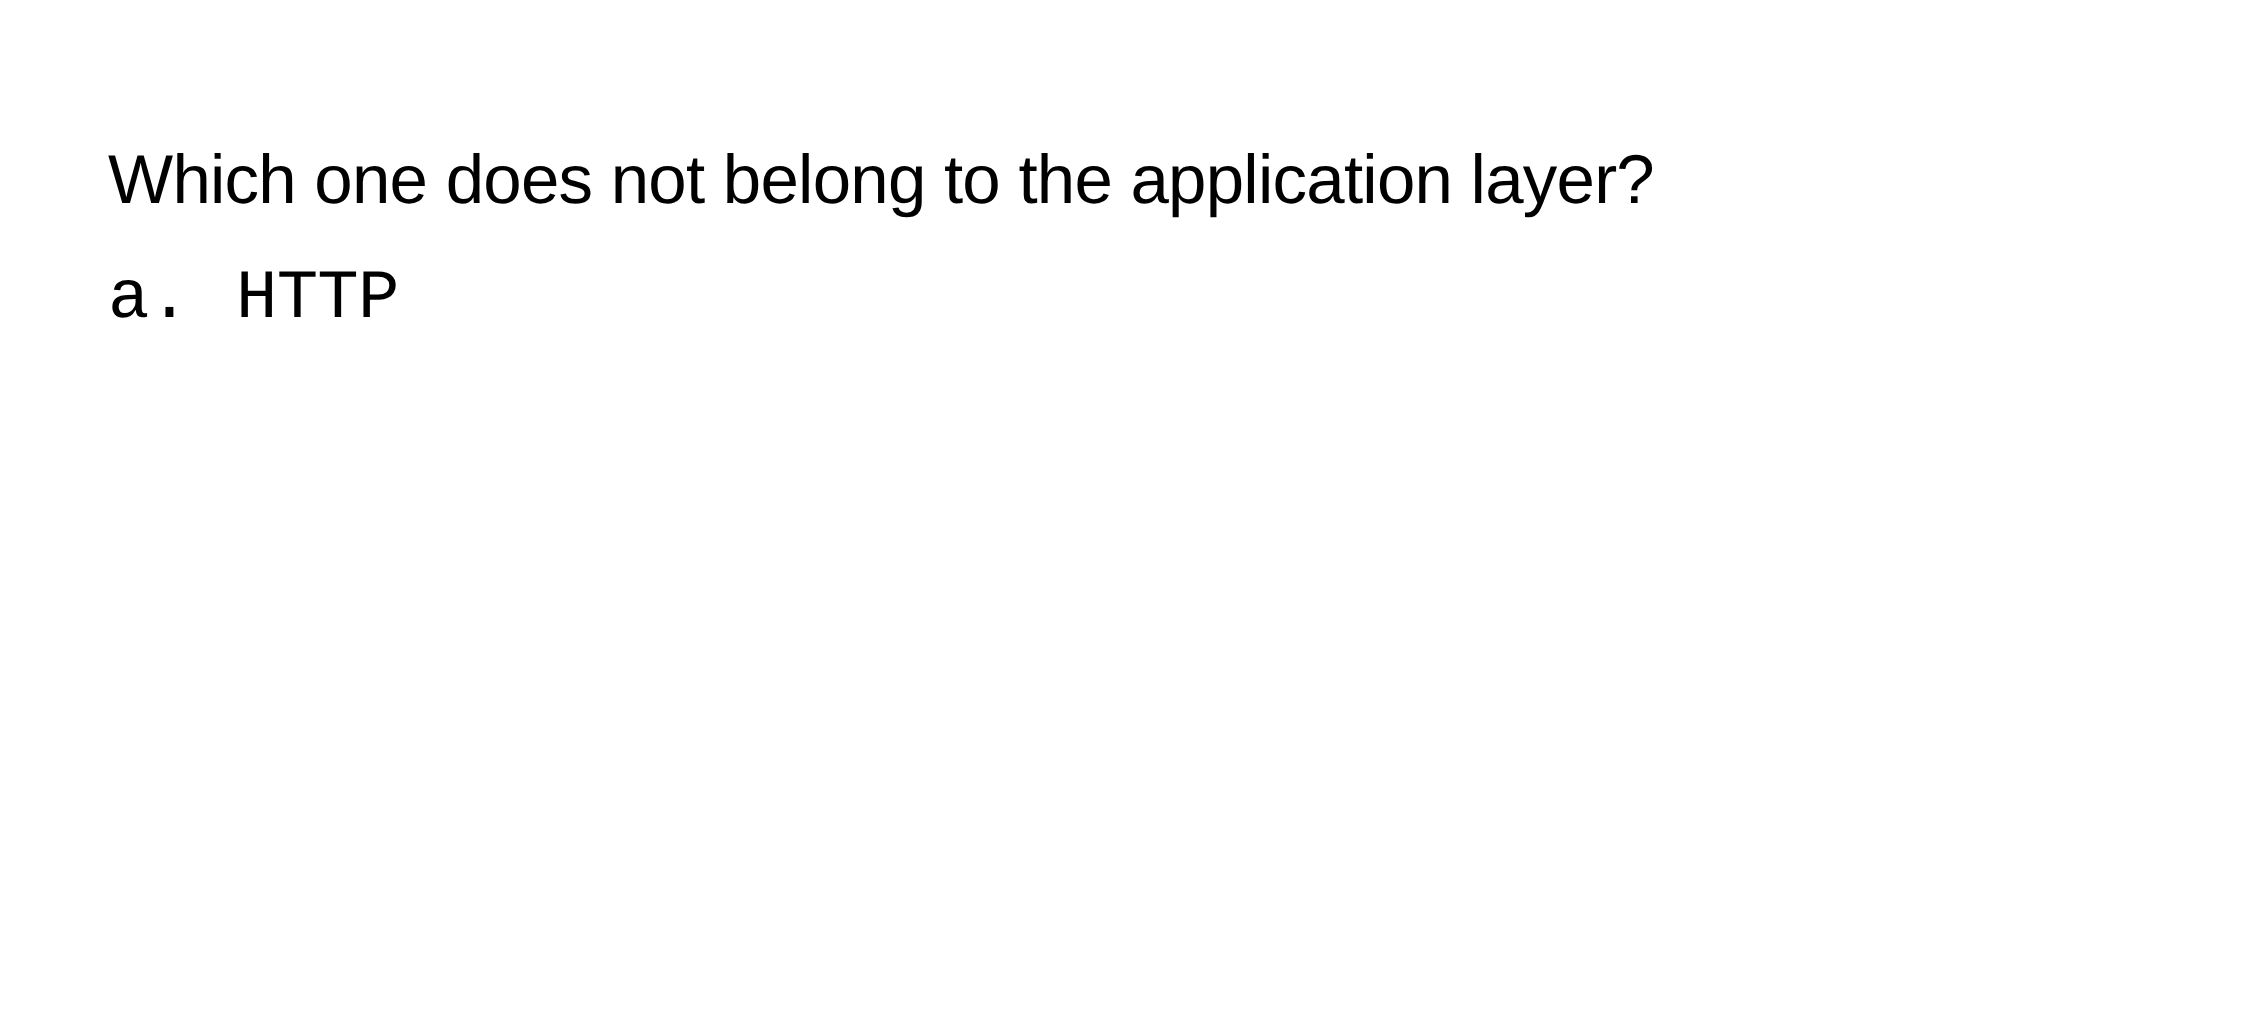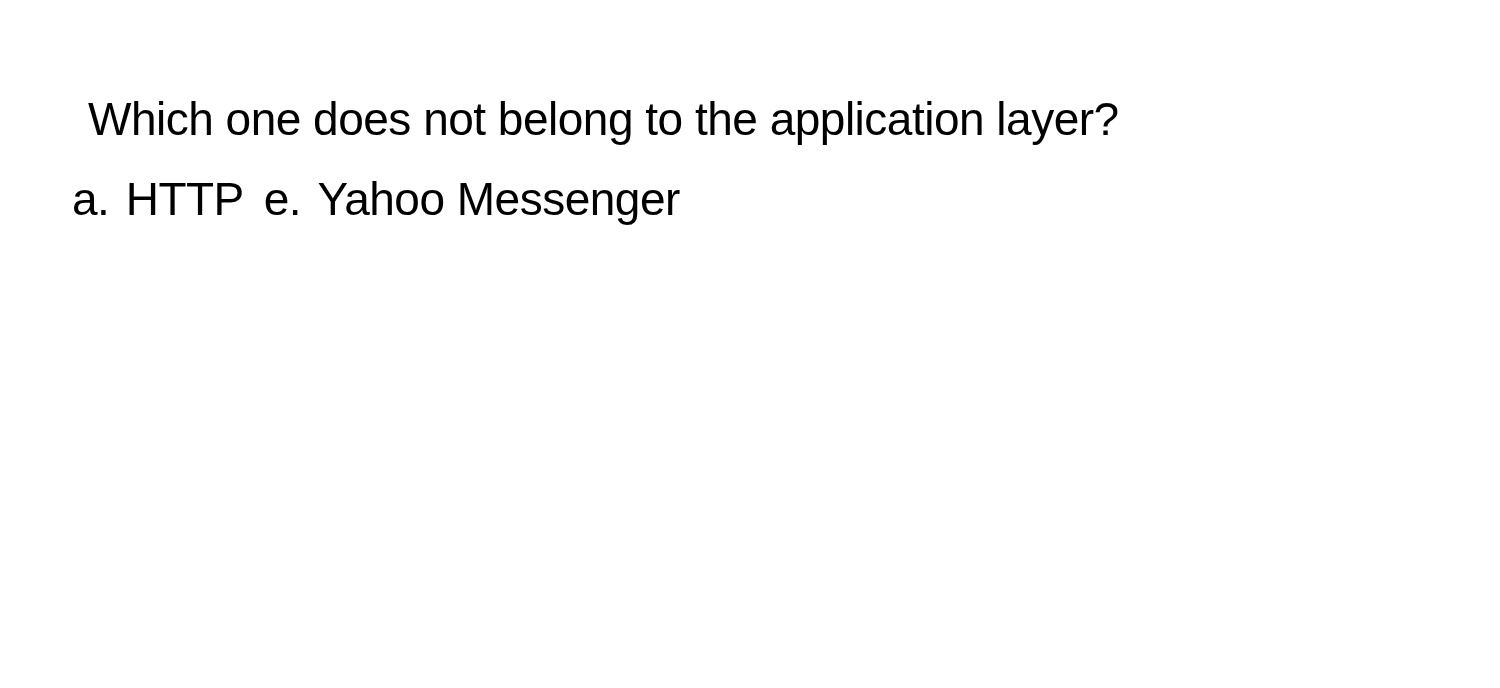--- a/index.html
+++ b/index.html
@@ -13,25 +13,26 @@
       background: #ffffff;
       font-family: -apple-system, BlinkMacSystemFont, "Segoe UI", Helvetica, Arial, sans-serif;
       color: #000000;
       padding: 85px 72px;
     }
     .question {
       font-size: 46px;
       line-height: 1.5;
       letter-spacing: -0.5px;
       margin-bottom: 16px;
-      margin-left: 16px;
     }
     .options {
       display: flex;
+      flex-direction: column;
       gap: 20px;
+      font-family: Liberation Mono, monospace;
     }
     .option {
       font-size: 46px;
       line-height: 1.3;
       letter-spacing: -0.5px;
     }
     .option-label {
       display: inline;
     }
     .option-text {
@@ -42,17 +43,13 @@
 </head>
 <body>
 
 <div class="question">Which one does not belong to the application layer?</div>
 
 <div class="options">
   <div class="option">
     <span class="option-label">a.</span>
     <span class="option-text">HTTP</span>
   </div>
-  <div class="option">
-    <span class="option-label">e.</span>
-    <span class="option-text">Yahoo Messenger</span>
-  </div>
 </div>
 
 </body></html>

